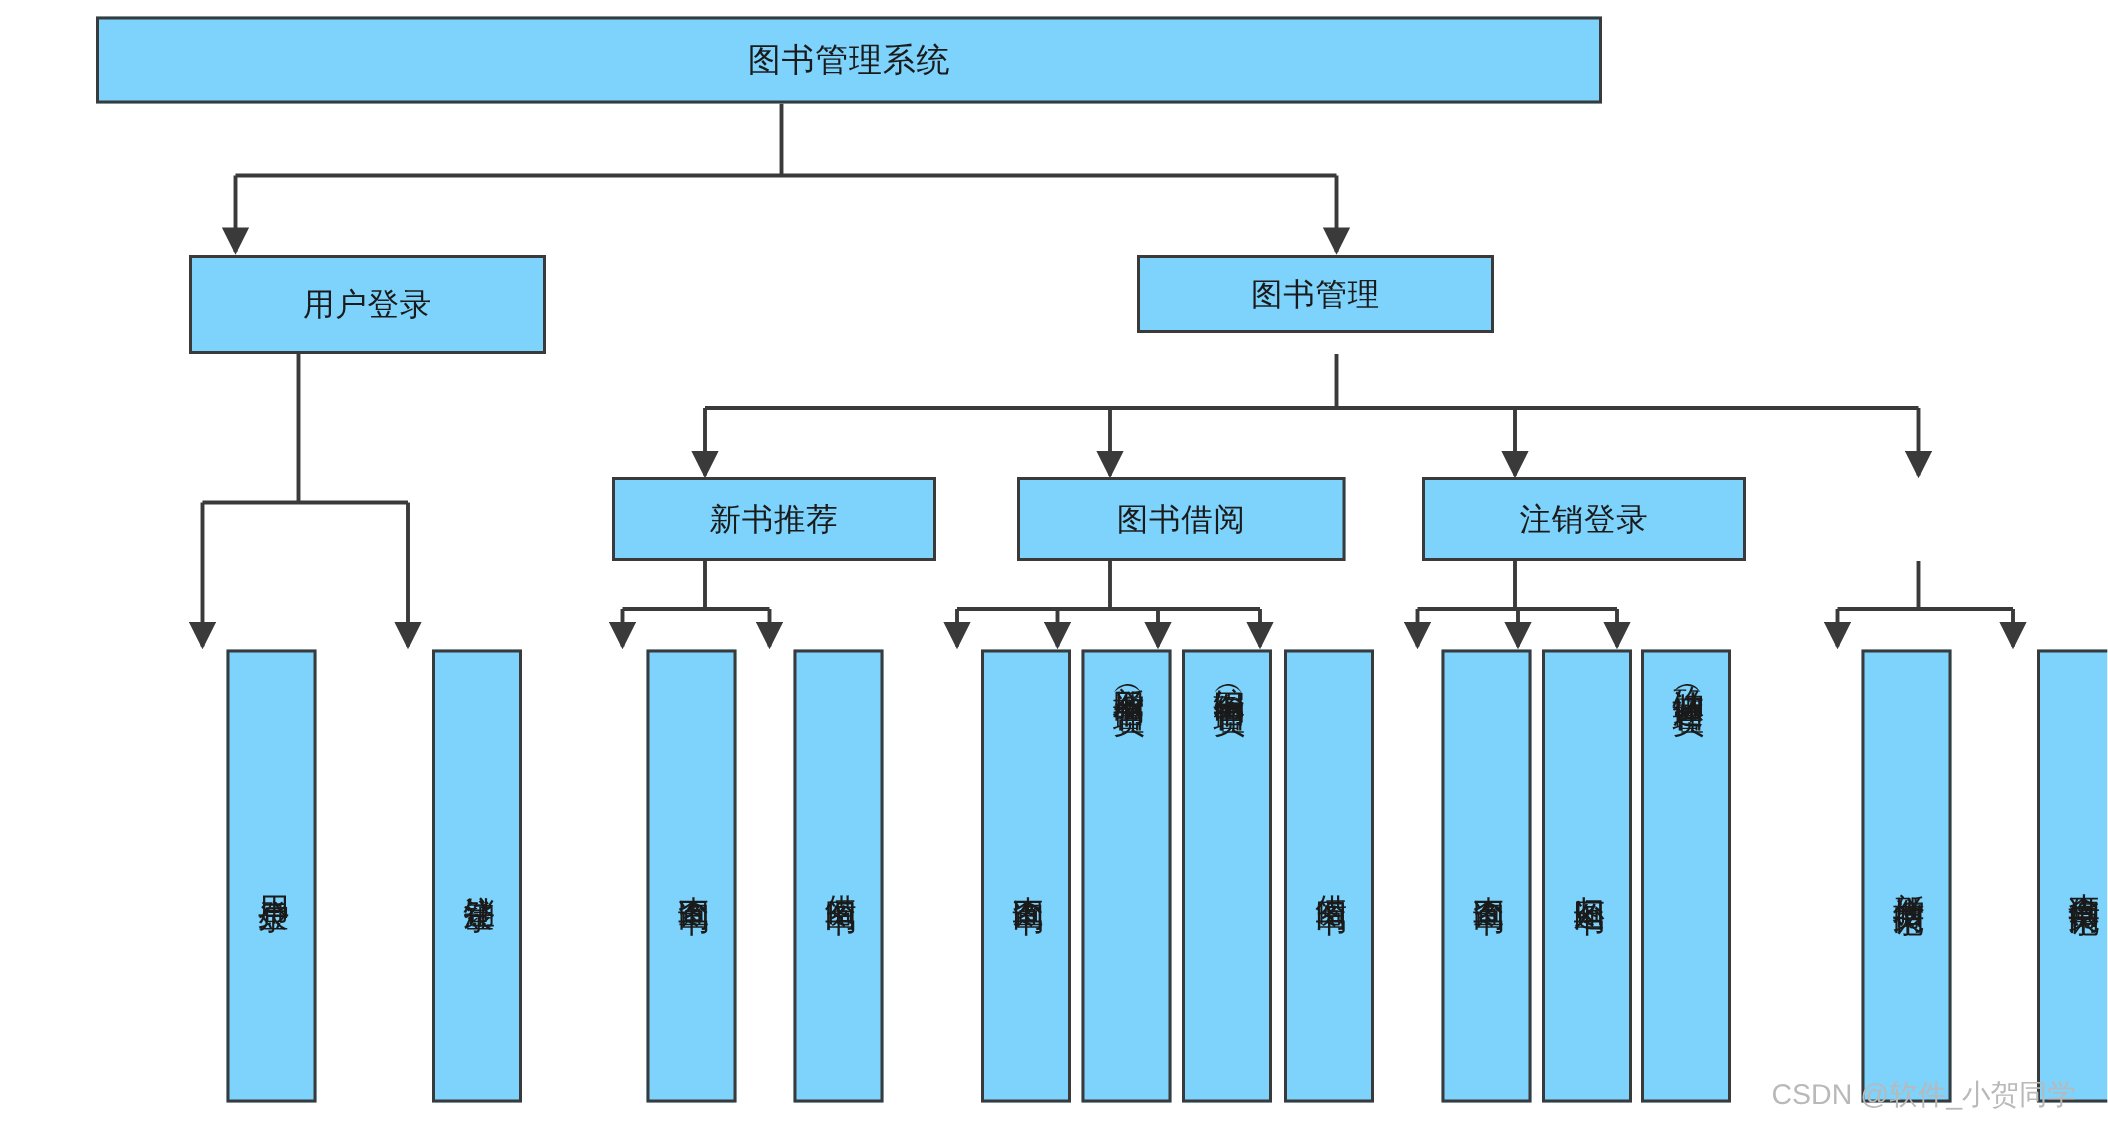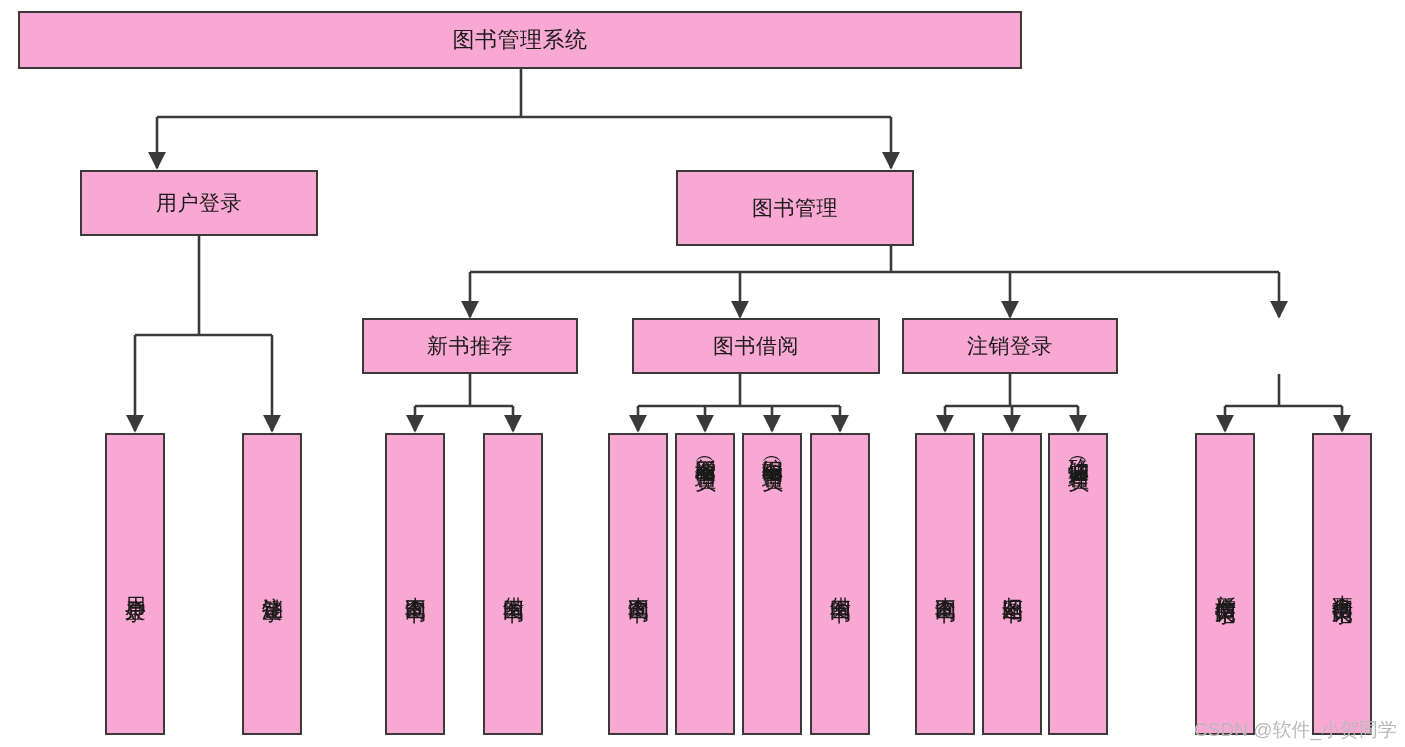--- a/index.html
+++ b/index.html
@@ -22,26 +22,27 @@
     left: 0;
     top: 0;
     width: 1405px;
     height: 747px;
     pointer-events: none;
   }
   .node {
     position: absolute;
     box-sizing: border-box;
     border: 2px solid #3a3a3a;
-    background: #f9a8d4;
+    background: #7dd3fc;
     display: flex;
     align-items: center;
     justify-content: center;
     color: #1a1a1a;
     letter-spacing: 0.5px;
+    margin-left: 46px;
   }
   .node.root {
     font-size: 22px;
   }
   .node.level2 {
     font-size: 21px;
   }
   .node.leaf {
     writing-mode: vertical-rl;
     text-orientation: upright;
@@ -54,21 +55,21 @@
   }
   .node.leaf.mid {
     justify-content: center;
   }
   .leaf-text {
     display: block;
     white-space: nowrap;
   }
   #watermark {
     position: absolute;
-    right: 8px;
+    right: 21px;
     bottom: 4px;
     font-size: 19px;
     color: #b9b9b9;
     white-space: nowrap;
     user-select: none;
   }
 </style>
 </head>
 <body>
 
@@ -127,28 +128,28 @@
     </g>
   </svg>
 
   <div class="node root" style="left:18px; top:11px; width:1004px; height:58px;">
     <span>图书管理系统</span>
   </div>
 
   <div class="node level2" style="left:80px; top:170px; width:238px; height:66px;">
     <span>用户登录</span>
   </div>
-  <div class="node level2" style="left:676px; top:170px; width:238px; height:76px;">
+  <div class="node level2" style="left:712px; top:170px; width:238px; height:52px;">
     <span>图书管理</span>
   </div>
 
   <div class="node level2" style="left:362px; top:318px; width:216px; height:56px;text-align:center;">
     <span>新书推荐</span>
   </div>
-  <div class="node level2" style="left:632px; top:318px; width:248px; height:56px;">
+  <div class="node level2" style="left:632px; top:318px; width:219px; height:56px;">
     <span>图书借阅</span>
   </div>
   <div class="node level2" style="left:902px; top:318px; width:216px; height:56px;">
     <span>注销登录</span>
   </div>
 
   <div class="node leaf mid" style="left:105px; top:433px; width:60px; height:302px;">
     <span class="leaf-text">用户登录</span>
   </div>
   <div class="node leaf mid" style="left:242px; top:433px; width:60px; height:302px;">

